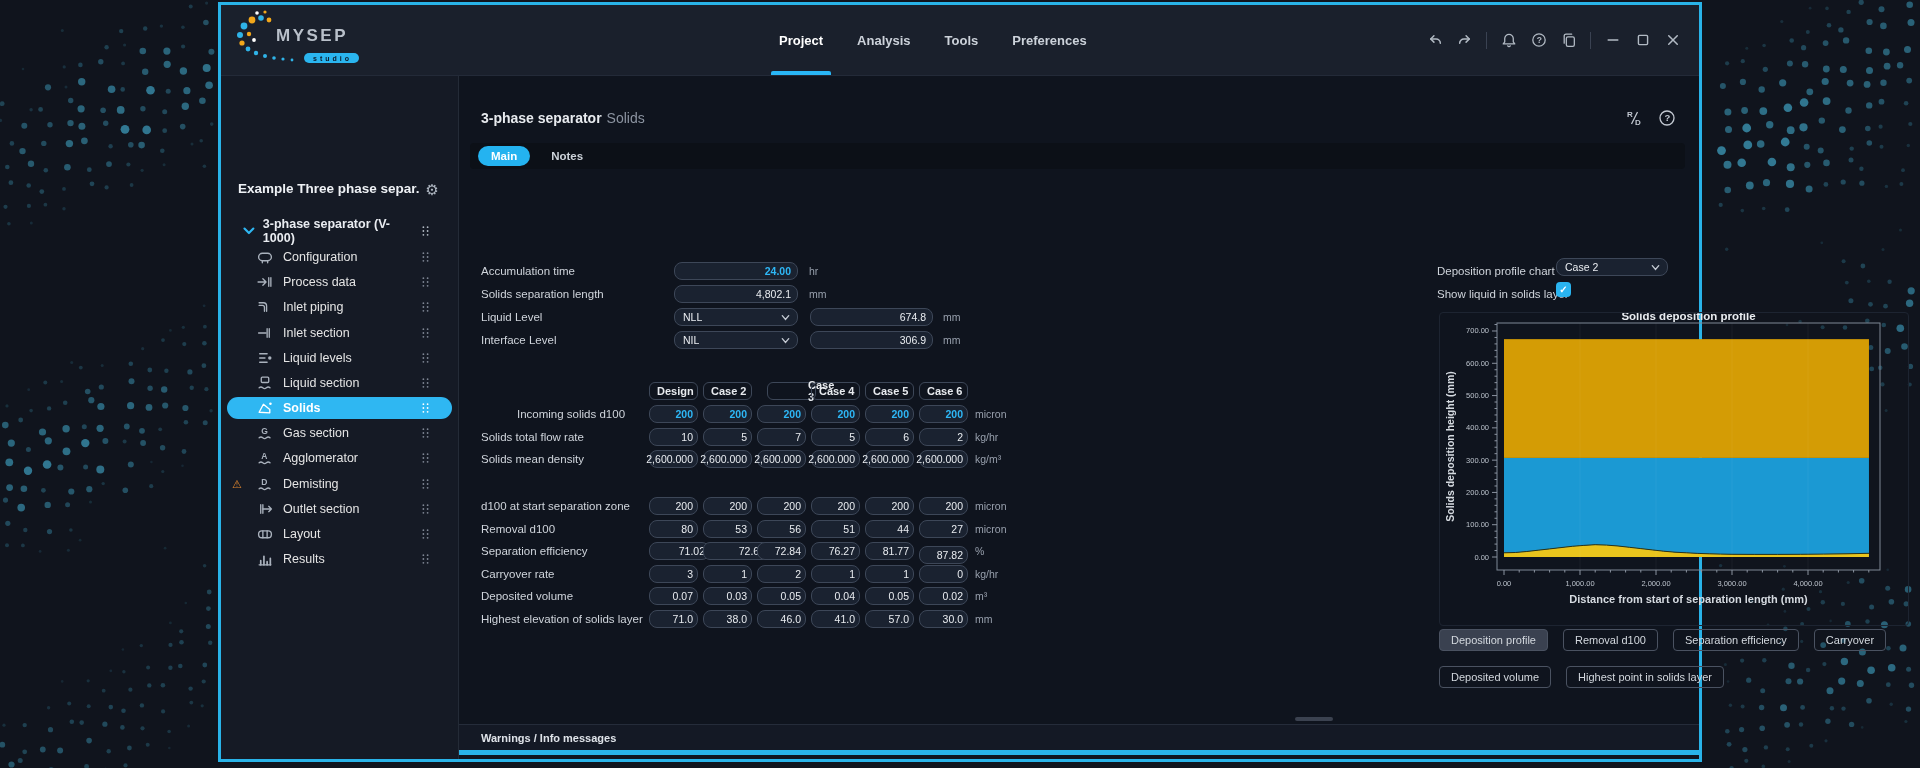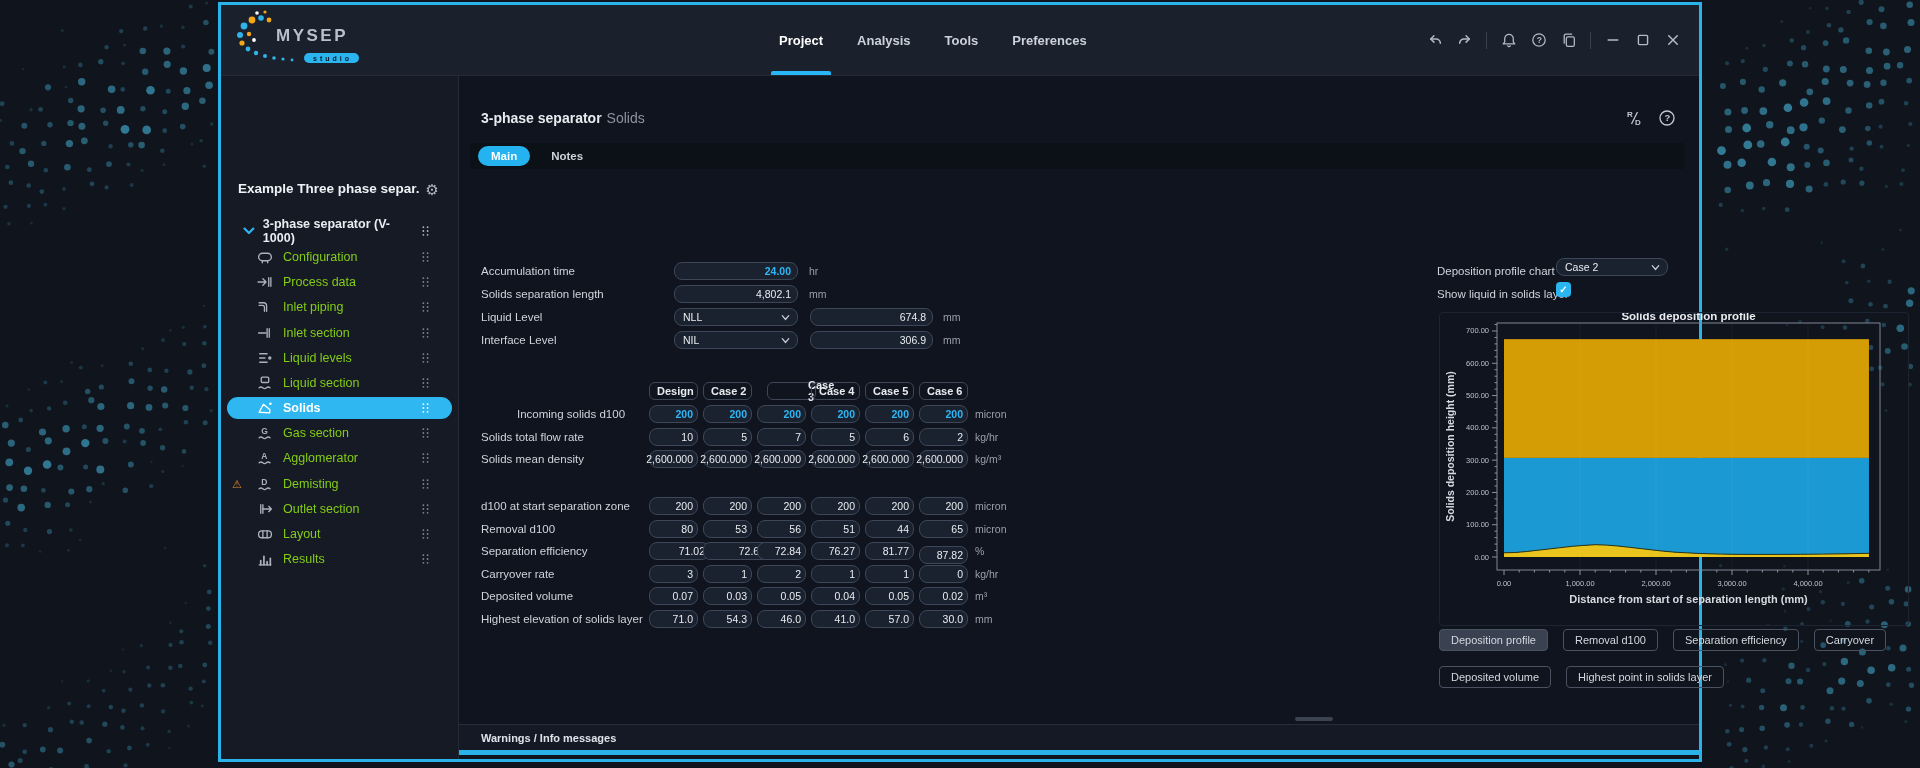--- a/index.html
+++ b/index.html
@@ -29,21 +29,21 @@
   
   .sidebar{position:absolute;left:0;top:71px;bottom:0;width:237px;background:#151a25;border-right:1px solid #242b37;}
   .proj-title{position:absolute;left:17px;top:105px;width:182px;font-size:13.5px;font-weight:700;color:#eef1f5;white-space:nowrap;overflow:hidden;}
   .gear{position:absolute;left:201px;top:104px;width:20px;height:20px;font-size:15px;color:#aeb6c1;display:flex;align-items:center;justify-content:center;cursor:pointer;}
   .vessel-row{position:absolute;left:6px;top:144px;right:6px;height:22px;display:flex;align-items:center;cursor:pointer;}
   .vessel-chev{margin-left:15px;width:14px;height:14px;}
   .vessel-label{margin-left:7px;font-size:12.5px;font-weight:700;color:#e9ecf1;}
   .side-item{position:absolute;left:6px;right:6px;height:22px;display:flex;align-items:center;cursor:pointer;border-radius:11px;}
   .side-item .w-tri{position:absolute;left:5px;font-size:11px;color:#e0862e;}
   .side-item .s-icon{margin-left:30px;width:16px;height:16px;flex:none;}
-  .side-item .s-label{margin-left:10px;font-size:12.5px;color:#84cc16;white-space:nowrap;}
+  .side-item .s-label{margin-left:10px;font-size:12.5px;color:#e5e5e5;white-space:nowrap;}
   .side-item.selected{background:#2fb7f2;}
   .side-item.selected .s-label{color:#ffffff;font-weight:700;}
   .drag-handle{margin-left:auto;margin-right:21px;width:11px;height:14px;flex:none;cursor:grab;}
   .vessel-row .drag-handle{margin-right:21px;}
   
   .main{position:absolute;left:238px;top:71px;right:0;bottom:0;background:#0f141e;}
   .panel-title-row{position:absolute;left:22px;top:34px;font-size:14px;}
   .panel-title{font-weight:700;color:#e8ebef;}
   .panel-sub{color:#8b93a0;margin-left:5px;}
   .panel-icons{position:absolute;left:1166px;top:32px;display:flex;gap:12px;align-items:center;}
@@ -966,21 +966,21 @@
         <div class="tinput" style="left: 352px; top: 421px; width: 49px; padding: 0px 4px;">200</div>
         <div class="tinput" style="left: 406px; top: 421px; width: 49px; padding: 0px 4px;">200</div>
         <div class="tinput" style="left: 460px; top: 421px; width: 49px; padding: 0px 4px;">200</div>
         <div class="unit" style="left: 516px; top: 424px;">micron</div>
         <div class="flabel" style="left: 22px; top: 447px;">Removal d100</div>
         <div class="tinput" style="left: 190px; top: 444px; width: 49px; padding: 0px 4px;">80</div>
         <div class="tinput" style="left: 244px; top: 444px; width: 49px; padding: 0px 4px;">53</div>
         <div class="tinput" style="left: 298px; top: 444px; width: 49px; padding: 0px 4px;">56</div>
         <div class="tinput" style="left: 352px; top: 444px; width: 49px; padding: 0px 4px;">51</div>
         <div class="tinput" style="left: 406px; top: 444px; width: 49px; padding: 0px 4px;">44</div>
-        <div class="tinput" style="left: 460px; top: 444px; width: 49px; padding: 0px 4px;">65</div>
+        <div class="tinput" style="left: 460px; top: 444px; width: 49px; padding: 0px 4px;">27</div>
         <div class="unit" style="left: 516px; top: 447px;">micron</div>
         <div class="flabel" style="left: 22px; top: 469px;">Separation efficiency</div>
         <div class="tinput" style="left: 190px; top: 466px; width: 61px; padding: 0px 4px;">71.02</div>
         <div class="tinput" style="left: 244px; top: 466px; width: 67px; padding: 4px 4px; border-radius: 7px;">72.61</div>
         <div class="tinput" style="left: 298px; top: 466px; width: 49px; padding: 0px 4px;">72.84</div>
         <div class="tinput" style="left: 352px; top: 466px; width: 49px; padding: 0px 4px;">76.27</div>
         <div class="tinput" style="left: 406px; top: 466px; width: 49px; padding: 0px 4px;">81.77</div>
         <div class="tinput" style="left: 460px; top: 470px; width: 49px; padding: 6px 4px;">87.82</div>
         <div class="unit" style="left: 516px; top: 469px;">%</div>
         <div class="flabel" style="left: 22px; top: 492px;">Carryover rate</div>
@@ -994,21 +994,21 @@
         <div class="flabel" style="left: 22px; top: 514px;">Deposited volume</div>
         <div class="tinput" style="left: 190px; top: 511px; width: 49px; padding: 0px 4px;">0.07</div>
         <div class="tinput" style="left: 244px; top: 511px; width: 49px; padding: 0px 4px;">0.03</div>
         <div class="tinput" style="left: 298px; top: 511px; width: 49px; padding: 0px 4px;">0.05</div>
         <div class="tinput" style="left: 352px; top: 511px; width: 49px; padding: 0px 4px;">0.04</div>
         <div class="tinput" style="left: 406px; top: 511px; width: 49px; padding: 0px 4px;">0.05</div>
         <div class="tinput" style="left: 460px; top: 511px; width: 49px; padding: 0px 4px;">0.02</div>
         <div class="unit" style="left: 516px; top: 514px;">m³</div>
         <div class="flabel" style="left: 22px; top: 537px;">Highest elevation of solids layer</div>
         <div class="tinput" style="left: 190px; top: 534px; width: 49px; padding: 0px 4px;">71.0</div>
-        <div class="tinput" style="left: 244px; top: 534px; width: 49px; padding: 0px 4px;">54.3</div>
+        <div class="tinput" style="left: 244px; top: 534px; width: 49px; padding: 0px 4px;">38.0</div>
         <div class="tinput" style="left: 298px; top: 534px; width: 49px; padding: 0px 4px;">46.0</div>
         <div class="tinput" style="left: 352px; top: 534px; width: 49px; padding: 0px 4px;">41.0</div>
         <div class="tinput" style="left: 406px; top: 534px; width: 49px; padding: 0px 4px;">57.0</div>
         <div class="tinput" style="left: 460px; top: 534px; width: 49px; padding: 0px 4px;">30.0</div>
         <div class="unit" style="left: 516px; top: 537px;">mm</div>
       </div>
 
     <div class="flabel" style="left:978px;top:189px;">Deposition profile chart</div>
     <div class="tselect" style="left:1097px;top:182px;width:112px;">
       <span>Case 2</span>

